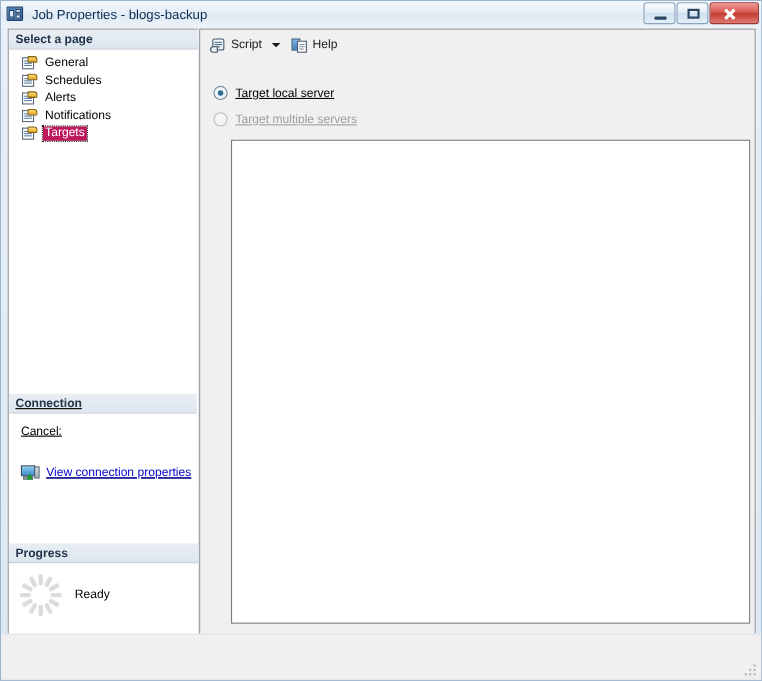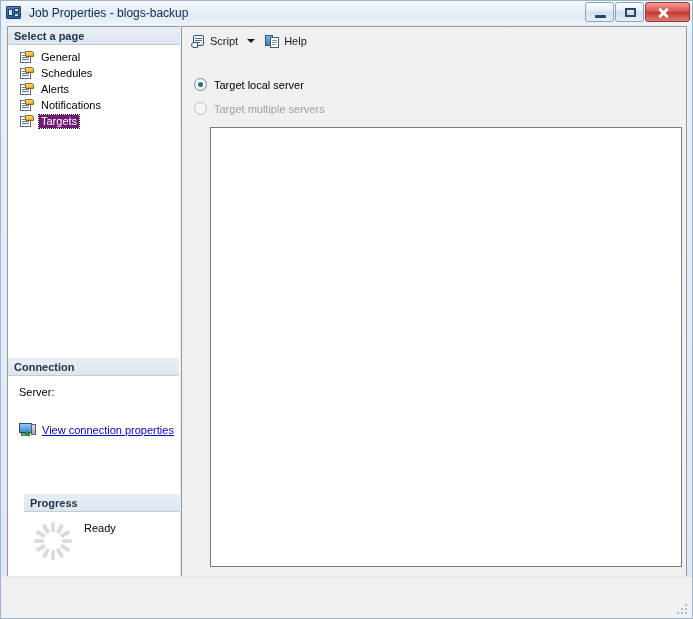--- a/index.html
+++ b/index.html
@@ -191,21 +191,21 @@
     border-radius: 1px 3px 1px 1px;
   }
   .page-label {
     font-size: 11px;
     color: #000000;
     white-space: nowrap;
     padding: 0 2px;
     line-height: 13px;
   }
   .page-item.selected .page-label {
-    background: #701a75;
+    background: #be185d;
     color: #ffffff;
     outline: 1px dotted #1a1a1a;
     outline-offset: 0px;
   }
 
   .conn-head { margin-top: 0; }
   .conn-body {
     padding: 9px 0 0 11px;
     font-size: 11px;
     color: #000000;
@@ -260,21 +260,21 @@
   .conn-link {
     font-size: 11px;
     color: #0000cc;
     text-decoration: underline;
     cursor: pointer;
     white-space: nowrap;
   }
 
   .progress-body {
     display: flex;
-    align-items: flex-start;
+    align-items: center;
     padding: 10px 0 0 10px;
   }
   .spinner {
     position: relative;
     width: 38px; height: 38px;
     flex: none;
   }
   .spinner i {
     position: absolute;
     left: 17.2px; top: 0px;
@@ -409,20 +409,21 @@
   }
   .radio.disabled {
     background: #f4f4f4;
     border: 1px solid #bdbdbd;
   }
   .radio-label {
     margin-left: 7px;
     font-size: 11px;
     color: #000000;
     white-space: nowrap;
+    text-decoration: underline;
   }
   .radio-label.disabled { color: #a0a0a0; }
 
   .listbox {
     position: absolute;
     left: 28px; top: 100px;
     width: 472px;
     height: 440px;
     background: #ffffff;
     border: 1px solid #7a7a7a;
@@ -550,38 +551,38 @@
           <span class="pg-sheet"></span>
             <span class="pg-l pg-l1"></span>
             <span class="pg-l pg-l2"></span>
             <span class="pg-l pg-l3"></span>
             <span class="pg-gold"></span>
         </span>
         <span class="page-label">Targets</span>
       </div>
     </div>
 
-    <div style="position:absolute; left:0; top:331px; width:171px;">
+    <div style="position:absolute; left:0; top:331px; width:171px;text-decoration:underline;">
       <div class="section-head conn-head">Connection</div>
       <div class="conn-body">
-        <div class="lbl">Server:</div>
+        <div class="lbl">Cancel:</div>
         <div class="conn-gap"></div>
         <div class="conn-link-row">
           <span class="pc-icon">
             <span class="pc-mon"></span>
               <span class="pc-side"></span>
               <span class="pc-base"></span>
               <span class="pc-arrow"></span>
           </span>
           <span class="conn-link">View connection properties</span>
         </div>
       </div>
     </div>
 
-    <div style="position:absolute; left:16px; top:467px; width:180px;">
+    <div style="position:absolute; left:0; top:467px; width:180px;">
       <div class="section-head">Progress</div>
       <div class="progress-body">
         <div class="spinner" id="spinner">
             <i style="transform: rotate(0deg);"></i>
             <i style="transform: rotate(30deg);"></i>
             <i style="transform: rotate(60deg);"></i>
             <i style="transform: rotate(90deg);"></i>
             <i style="transform: rotate(120deg);"></i>
             <i style="transform: rotate(150deg);"></i>
             <i style="transform: rotate(180deg);"></i>

